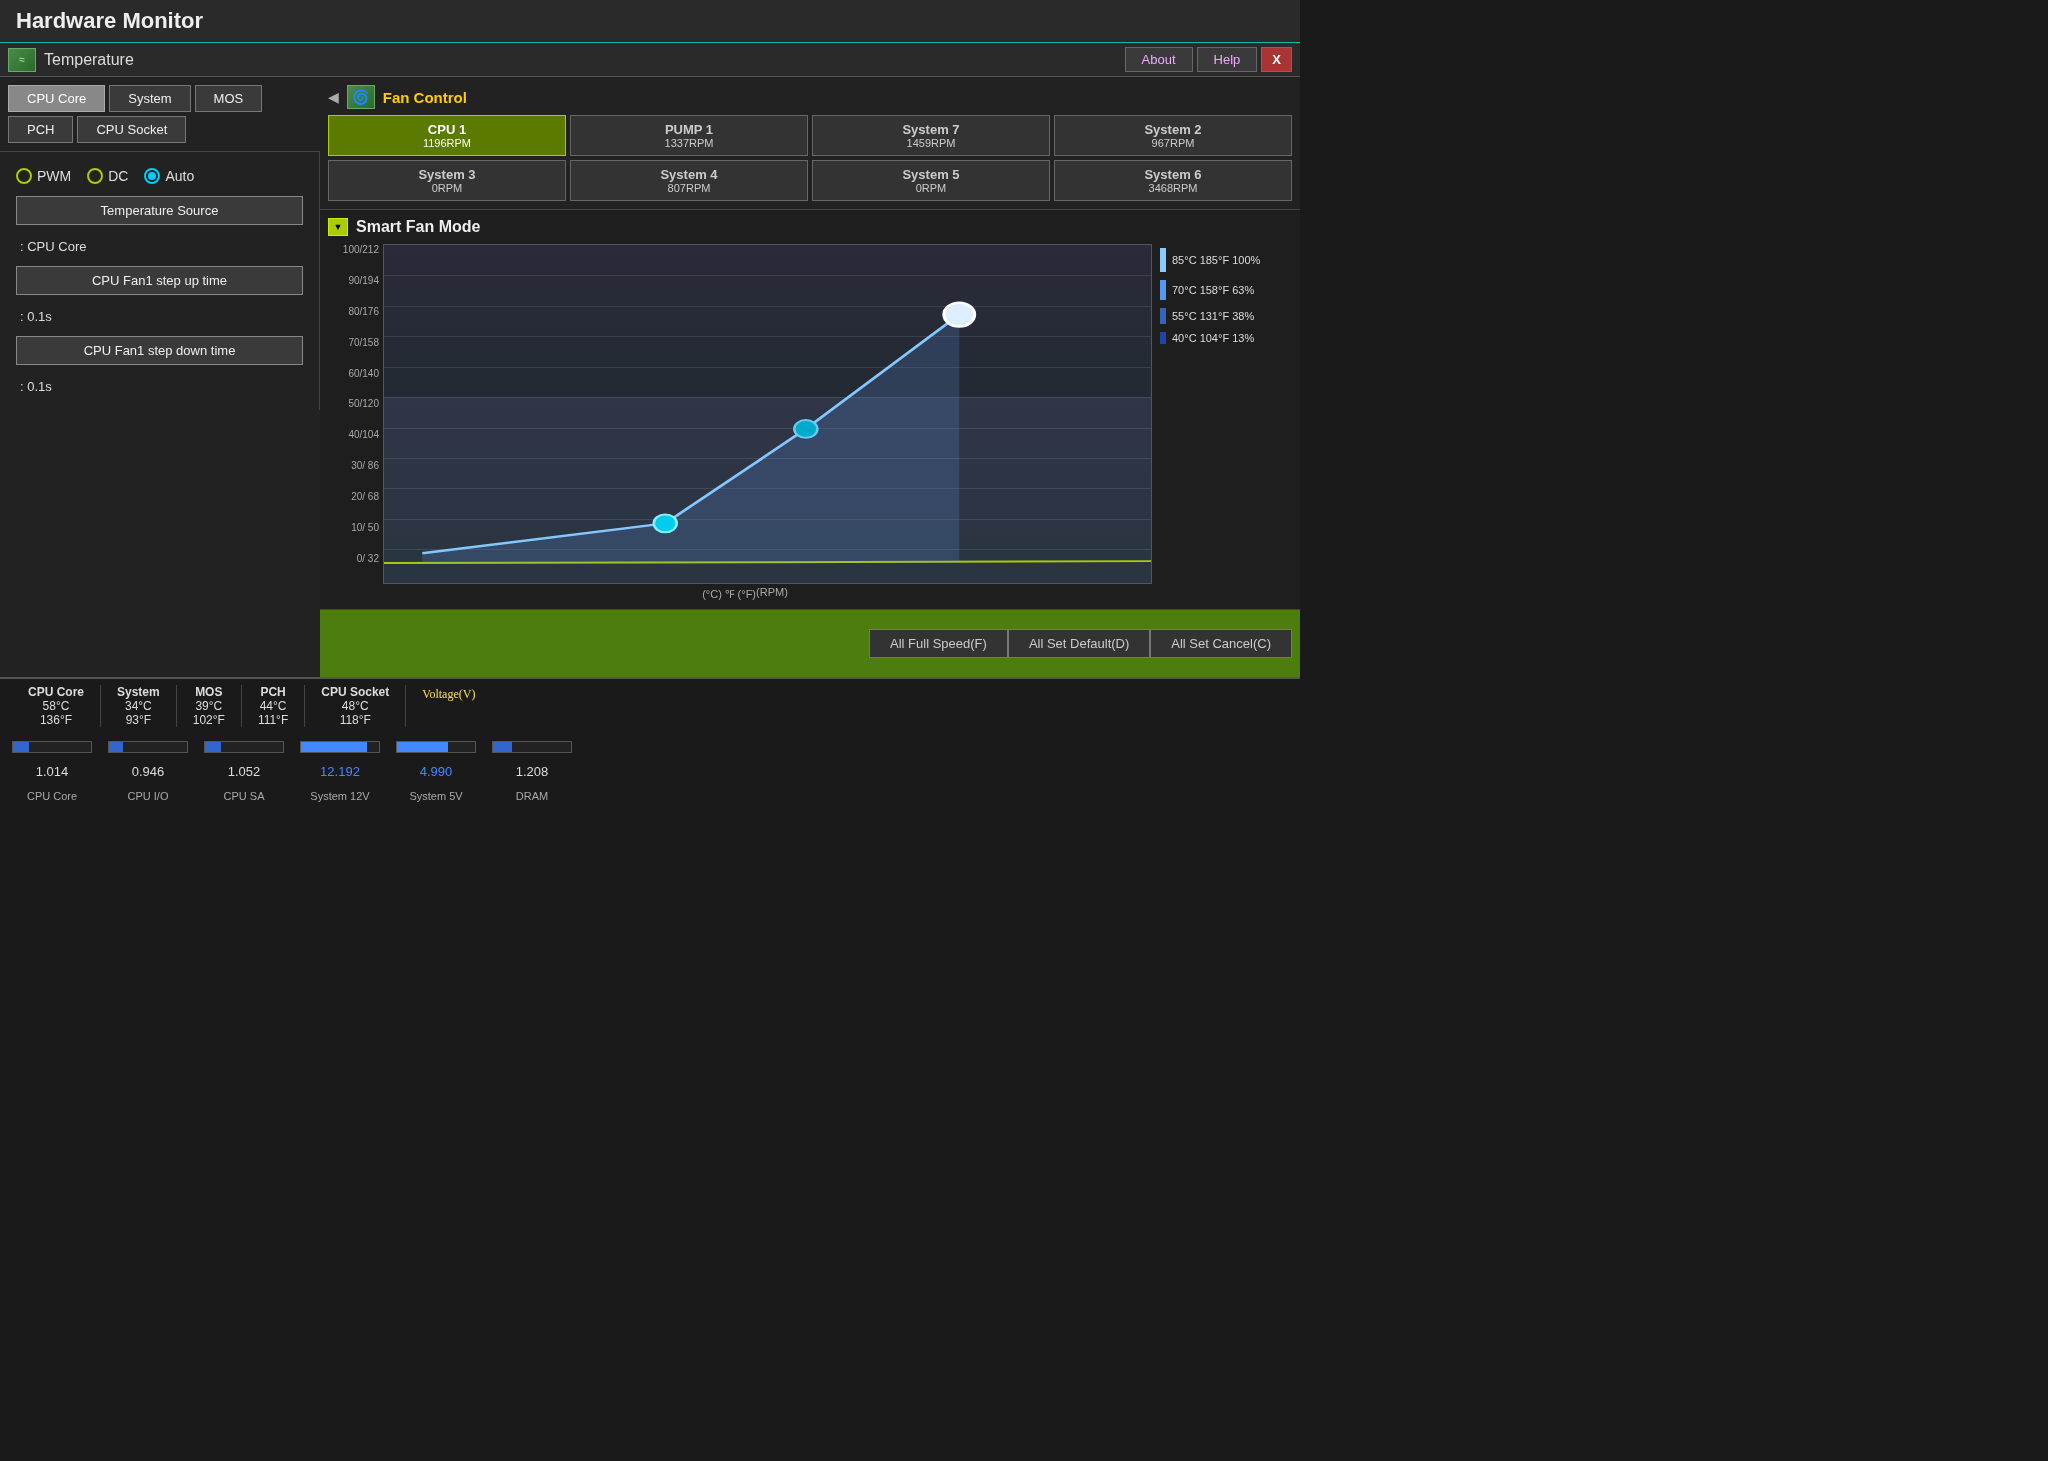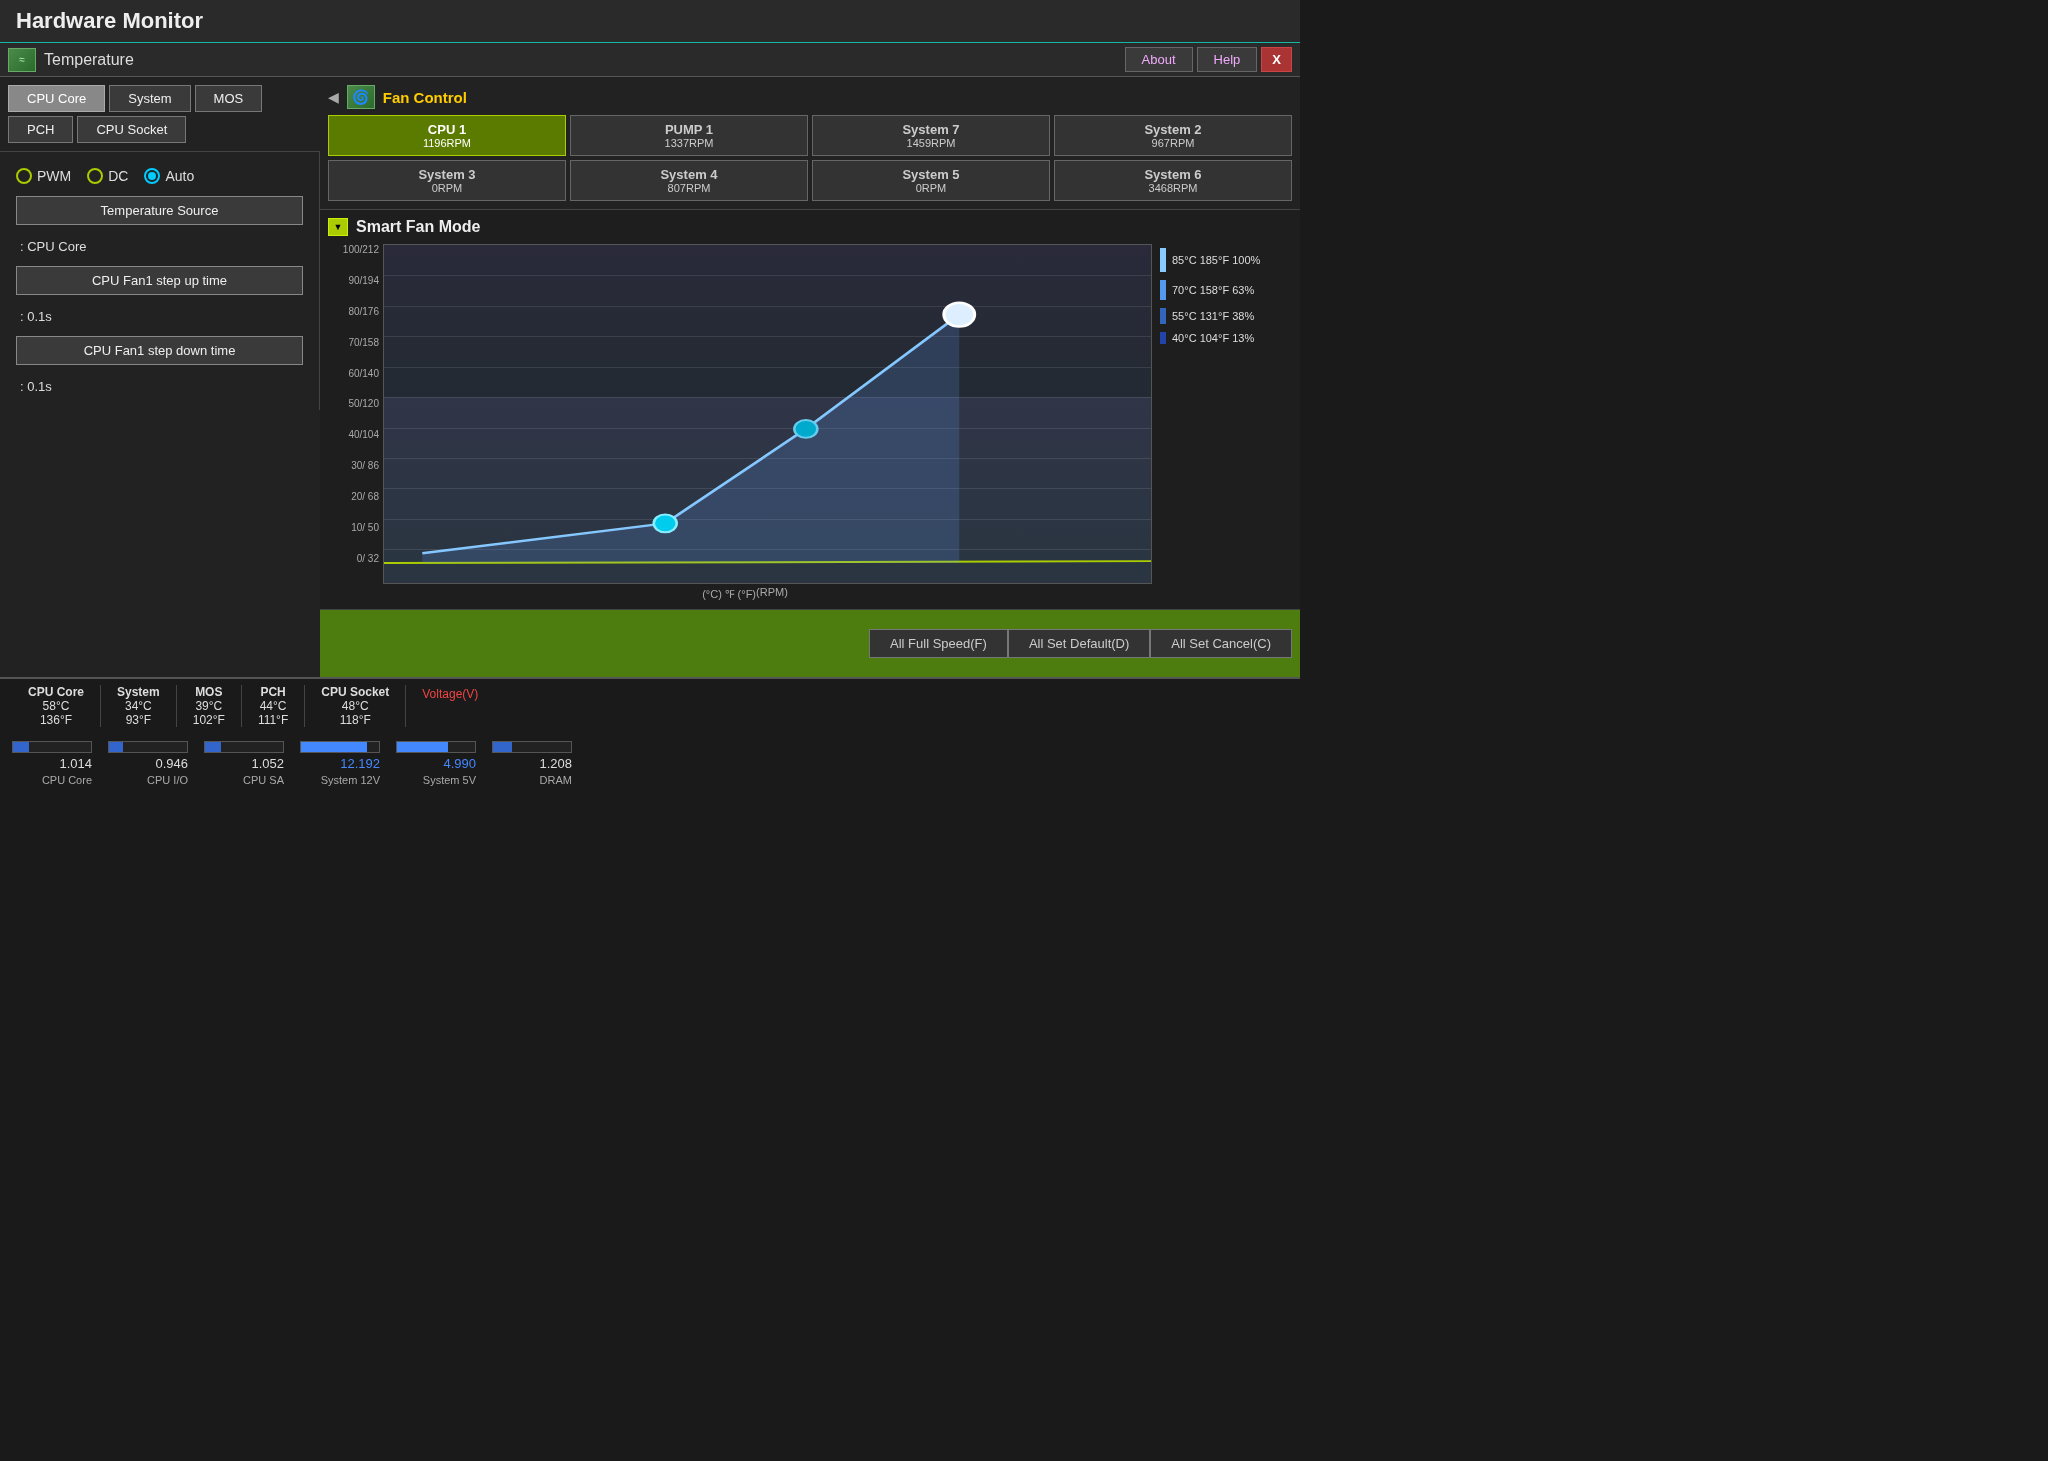--- a/index.html
+++ b/index.html
@@ -364,36 +364,36 @@
       padding: 0 16px;
       border-right: 1px solid #444;
       font-size: 12px;
     }
 
     .status-item:last-child { border-right: none; }
 
     .status-name { color: #ddd; font-weight: bold; }
     .status-celsius { color: #ddd; }
     .status-fahrenheit { color: #ddd; }
-    .voltage-label { color: #ef4444; font-size: 12px; margin-top: 2px; }
+    .voltage-label { color: #fde047; font-size: 12px; margin-top: 2px; font-family: Liberation Serif, serif; }
 
     
     .voltage-section {
       display: flex;
       gap: 16px;
       padding: 8px 12px;
       background: #1a1a1a;
       align-items: center;
     }
 
     .voltage-item {
       display: flex;
       flex-direction: column;
-      align-items: flex-end;
-      gap: 3px;
+      align-items: center;
+      gap: 11px;
     }
 
     .volt-bar-container {
       width: 80px;
       height: 12px;
       background: #222;
       border: 1px solid #555;
       position: relative;
     }
 

